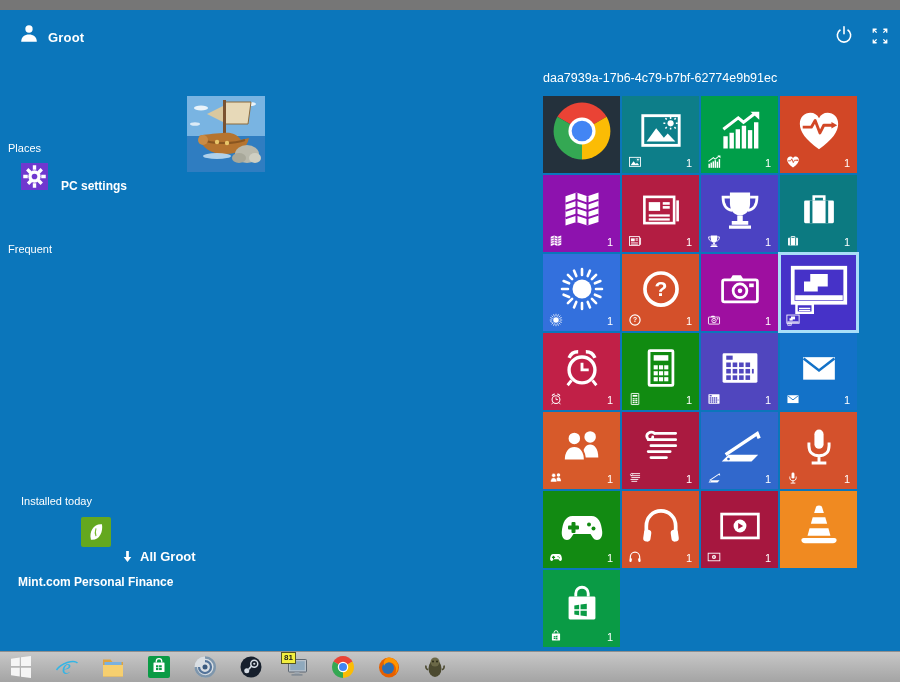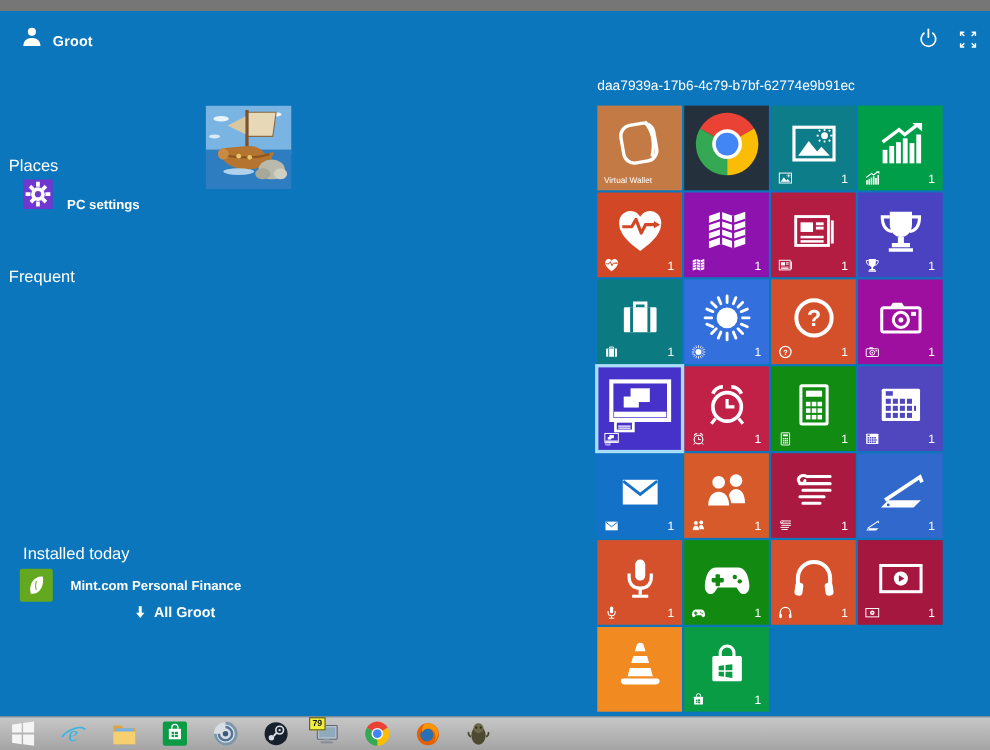--- a/index.html
+++ b/index.html
@@ -7,29 +7,29 @@
        font-family:"Liberation Sans",sans-serif;background:#0b76bb;}
   .topstrip{position:absolute;top:0;left:0;width:900px;height:10px;background:#767676;}
   
   .user{position:absolute;left:18px;top:23px;display:flex;align-items:flex-end;gap:8px;color:#fff;}
   .user svg{width:22px;height:22px;display:block;}
   .user .name{font-size:13px;font-weight:bold;letter-spacing:.2px;}
   .power-btn{position:absolute;right:46px;top:25px;width:20px;height:20px;cursor:pointer;}
   .expand-btn{position:absolute;right:11px;top:27px;width:18px;height:18px;cursor:pointer;}
   .power-btn svg,.expand-btn svg{width:100%;height:100%;display:block;}
   
-  .sec-label{position:absolute;color:#fff;font-size:15px;}
+  .sec-label{position:absolute;color:#fff;font-size:11px;}
   .lbl-places{left:8px;top:142px;}
   .lbl-frequent{left:8px;top:197px;margin-top:46px;}
   .lbl-installed{left:21px;top:495px;}
   .pc-row{position:absolute;left:17px;top:159px;display:flex;align-items:flex-end;gap:10px;cursor:pointer;}
   .pc-icon{width:34px;height:34px;display:flex;align-items:center;justify-content:center;}
   .pc-icon svg{width:27px;height:27px;}
   .row-label{color:#fff;font-size:12px;font-weight:bold;}
-  .mint-row{position:absolute;left:18px;top:517px;display:flex;align-items:center;gap:16px;cursor:pointer;}
+  .mint-row{position:absolute;left:18px;top:517px;display:flex;align-items:center;gap:28px;cursor:pointer;flex-direction:column;}
   .mint-icon{width:30px;height:30px;border-radius:2px;display:flex;align-items:center;justify-content:center;}
   .mint-icon svg{width:22px;height:22px;}
   .allapps{position:absolute;left:121px;top:549px;display:flex;align-items:center;gap:6px;
            color:#fff;font-weight:bold;font-size:13px;cursor:pointer;}
   .allapps svg{width:13px;height:13px;}
   .pirate{position:absolute;left:187px;top:96px;width:78px;height:76px;}
   .pirate svg{width:100%;height:100%;display:block;}
   
   .group-title{position:absolute;left:543px;top:71px;color:#fff;font-size:12.5px;}
   .grid{position:absolute;left:543px;top:96px;display:grid;
@@ -117,31 +117,20 @@
     <circle cx="16" cy="44" r="5" fill="#c98b44"></circle>
     <ellipse cx="60" cy="58" rx="12" ry="9" fill="#b9b9ac"></ellipse>
     <ellipse cx="52" cy="62" rx="7" ry="5" fill="#a8a89a"></ellipse>
     <ellipse cx="68" cy="62" rx="6" ry="5" fill="#cfcfc2"></ellipse>
     <ellipse cx="30" cy="60" rx="14" ry="3" fill="#cfe6f5" opacity="0.8"></ellipse>
   </svg>
 </div>
 
 <div class="group-title">daa7939a-17b6-4c79-b7bf-62774e9b91ec</div>
 <div class="grid" id="tile-grid">
-    <div class="tile" style="background: rgb(196, 122, 69); --tile: #c47a45;">
-      <span class="main">
-        <svg viewBox="0 0 48 48" style="width: 52px; height: 52px;">
-          <g fill="none" stroke="#fff" stroke-width="2.8" transform="rotate(-10 24 24)">
-            <rect x="9" y="7" width="28" height="32" rx="9"></rect>
-            <path d="M31 6q8 13 1 30"></path>
-          </g>
-        </svg>
-      </span>
-      <span class="tlabel">Virtual Wallet</span>
-    </div>
     <div class="tile" style="background: rgb(36, 49, 60); --tile: #24313c;">
       <span class="main">
         <svg viewBox="0 0 48 48" style="width: 62px; height: 62px;">
           <path fill="#ea4335" d="M24 24 4.95 13A22 22 0 0 1 43.05 13Z"></path>
           <path fill="#fbbc05" d="M24 24 43.05 13A22 22 0 0 1 24 46Z"></path>
           <path fill="#34a853" d="M24 24V46A22 22 0 0 1 4.95 13Z"></path>
           <circle cx="24" cy="24" r="10.5" fill="#fff"></circle>
           <circle cx="24" cy="24" r="8" fill="#4285f4"></circle>
         </svg>
       </span>
@@ -738,21 +727,21 @@
           <circle cx="30.5" cy="17.5" r="7" fill="none" stroke="#d5dce4" stroke-width="3"></circle>
           <circle cx="30.5" cy="17.5" r="2.2" fill="#d5dce4"></circle>
           <circle cx="15.5" cy="31.5" r="5" fill="#d5dce4"></circle>
           <path stroke="#d5dce4" stroke-width="3.5" d="m19.5 28.5 5.5-6.5"></path>
         </svg></span></div>
     <div class="tb-item"><span><svg viewBox="0 0 48 48">
           <rect x="7" y="9" width="36" height="25" rx="1.5" fill="#b9c2cb" stroke="#5d6772" stroke-width="2"></rect>
           <rect x="10.5" y="12.5" width="29" height="18" fill="#8fa9bd"></rect>
           <rect x="19" y="34" width="10" height="4" fill="#9aa3ac"></rect>
           <rect x="13" y="38" width="22" height="3.5" fill="#848d96"></rect>
-        </svg></span><span class="tb-badge">79</span></div>
+        </svg></span><span class="tb-badge">81</span></div>
     <div class="tb-item"><span><svg viewBox="0 0 48 48">
           <path fill="#ea4335" d="M24 24 4.95 13A22 22 0 0 1 43.05 13Z"></path>
           <path fill="#fbbc05" d="M24 24 43.05 13A22 22 0 0 1 24 46Z"></path>
           <path fill="#34a853" d="M24 24V46A22 22 0 0 1 4.95 13Z"></path>
           <circle cx="24" cy="24" r="10.5" fill="#fff"></circle>
           <circle cx="24" cy="24" r="8" fill="#4285f4"></circle>
         </svg></span></div>
     <div class="tb-item"><span><svg viewBox="0 0 48 48">
           <circle cx="24" cy="25" r="20" fill="#e66000"></circle>
           <circle cx="22" cy="26" r="12" fill="#2b6fb3"></circle>

